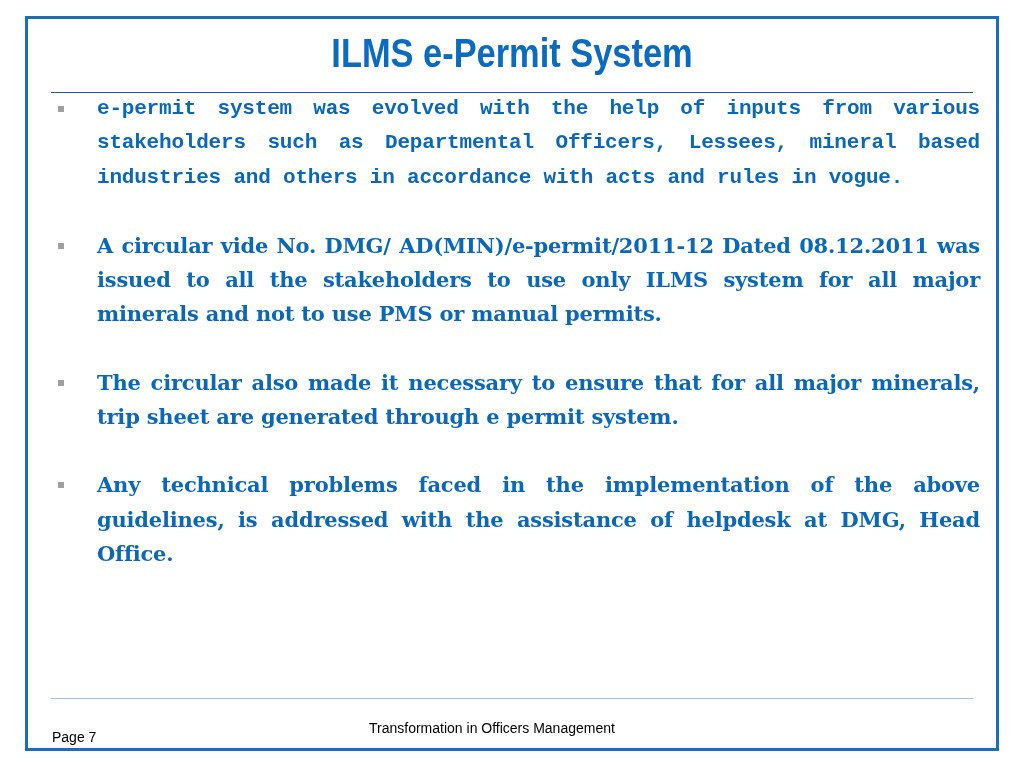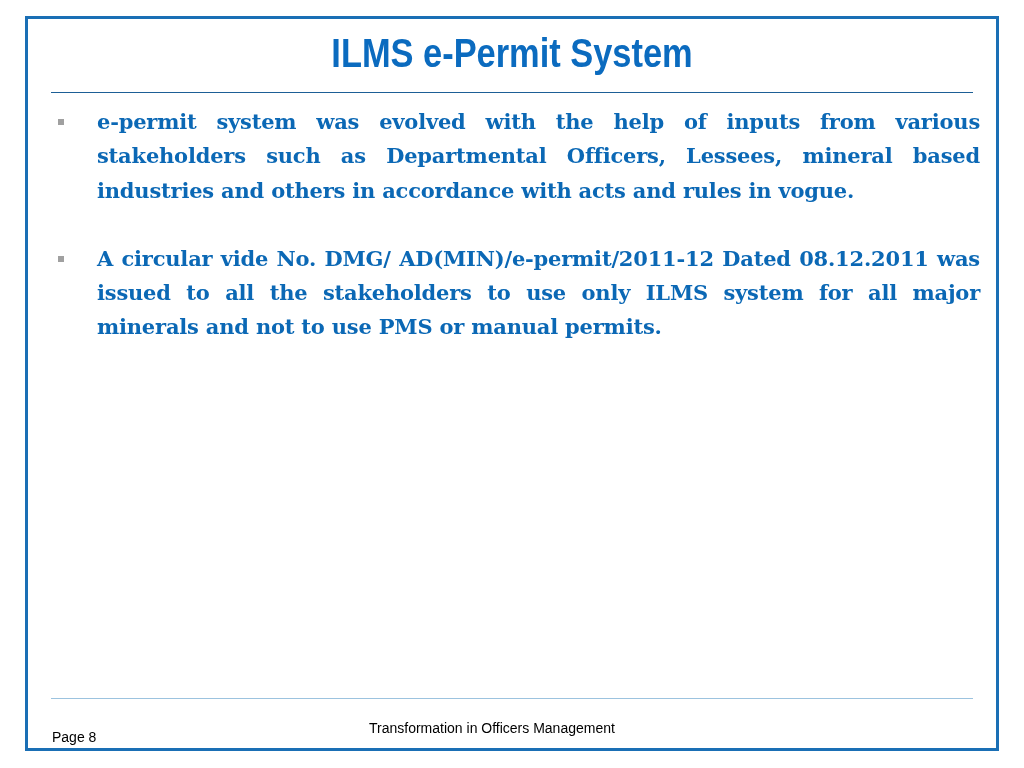--- a/index.html
+++ b/index.html
@@ -109,26 +109,34 @@
 </head>
 <body>
 
 <div class="slide-frame"></div>
 
 <div class="title">ILMS e-Permit System</div>
 
 <div class="rule-top"></div>
 
 <ul class="bullets">
-  <li class="bullet-item" style="margin-top:13px;">
+  <li class="bullet-item" style="margin-top:0;font-family:Liberation Mono, monospace;">
     <span class="bullet-marker"></span>
     <span class="bullet-text">e-permit system was evolved with the help of inputs from various stakeholders such as Departmental Officers, Lessees, mineral based industries and others in accordance with acts and rules in vogue.</span>
   </li>
   <li class="bullet-item">
     <span class="bullet-marker"></span>
     <span class="bullet-text">A circular vide No. DMG/ AD(MIN)/e-permit/2011-12 Dated 08.12.2011 was issued to all the stakeholders to use only ILMS system for all major minerals and not to use PMS or manual permits.</span>
   </li>
+  <li class="bullet-item">
+    <span class="bullet-marker"></span>
+    <span class="bullet-text">The circular also made it necessary to ensure that for all major minerals, trip sheet are generated through e permit system.</span>
+  </li>
+  <li class="bullet-item">
+    <span class="bullet-marker"></span>
+    <span class="bullet-text">Any technical problems faced in the implementation of the above guidelines, is addressed with the assistance of helpdesk at DMG, Head Office.</span>
+  </li>
 </ul>
 
 <div class="rule-bottom"></div>
 
-<div class="footer-page">Page 8</div>
+<div class="footer-page">Page 7</div>
 <div class="footer-center">Transformation in Officers Management</div>
 
 </body></html>

